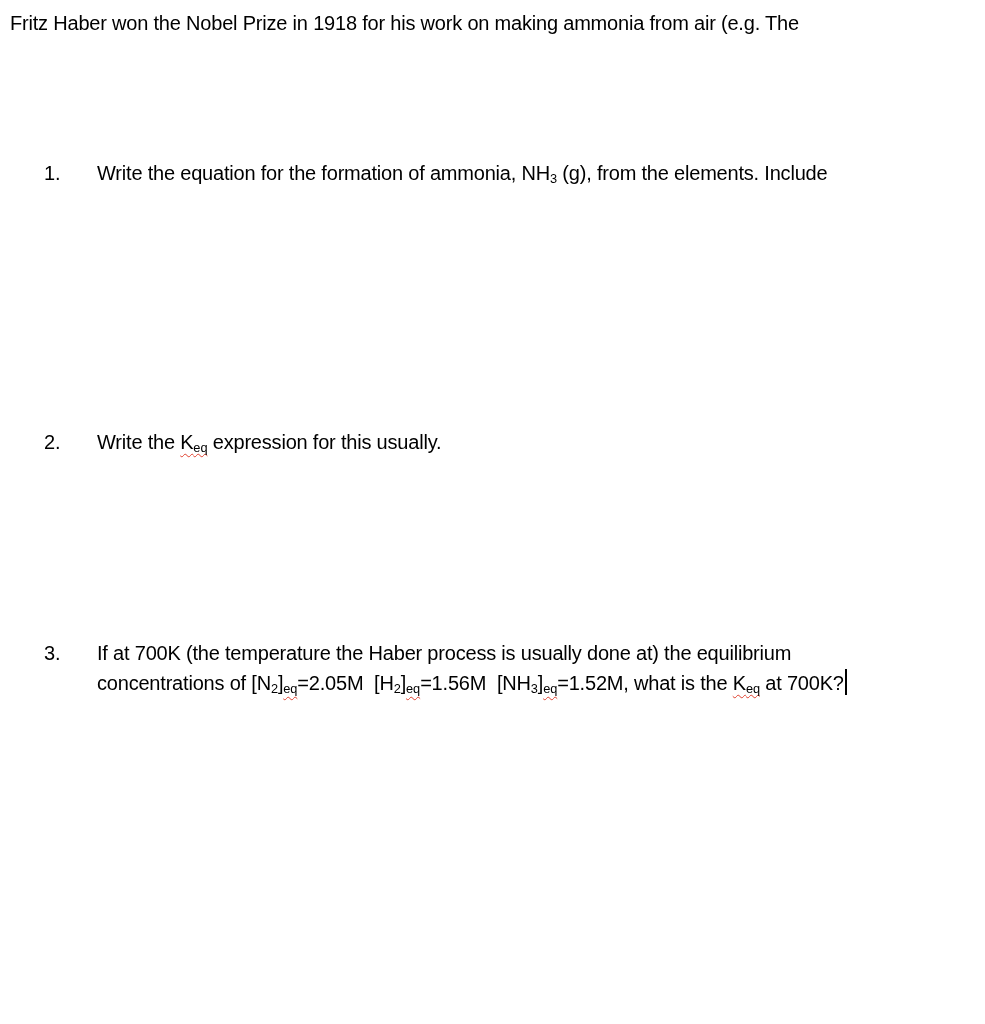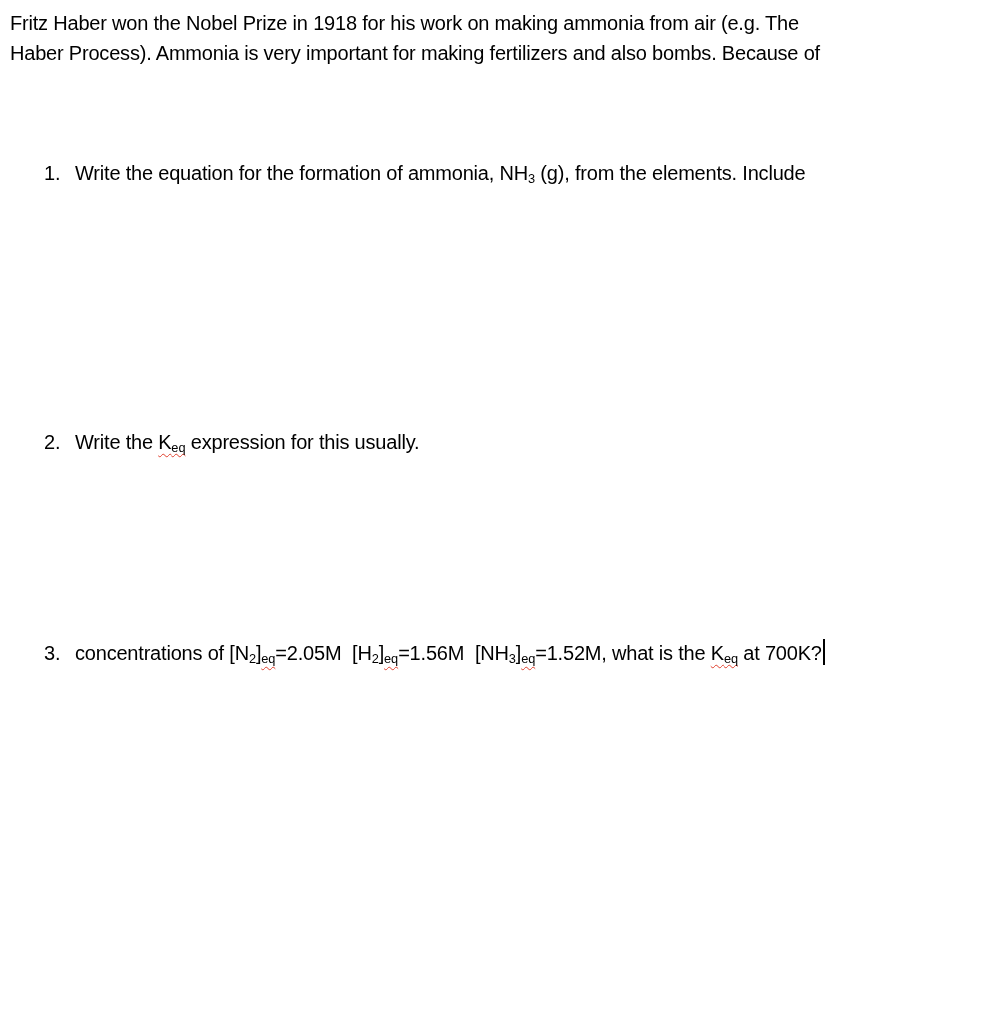--- a/index.html
+++ b/index.html
@@ -38,21 +38,21 @@
     position: absolute;
     left: 44px;
     right: 8px;
     display: flex;
     align-items: flex-start;
   }
   .q1 { top: 158px; }
   .q2 { top: 427px; }
   .q3 { top: 638px; }
   .q-num { flex: 0 0 31px; width: 31px; }
-  .q-lines { flex: 1; min-width: 0; }
+  .q-lines { flex: 1; min-width: 0; margin-left: 22px; }
   .sub {
     font-size: 0.64em;
     vertical-align: -0.22em;
     letter-spacing: -0.1px;
   }
   .squiggle {
     text-decoration-line: underline;
     text-decoration-style: wavy;
     text-decoration-color: var(--squiggle);
     text-decoration-thickness: 1.4px;
@@ -69,37 +69,37 @@
     margin-left: 1px;
   }
 </style>
 </head>
 <body>
 
 <div class="page">
 
   <div class="paragraph">
     <div class="line">Fritz Haber won the Nobel Prize in 1918 for his work on making ammonia from air (e.g. The</div>
-    <div class="line">Haber Process). Ammonia is very important for making fertilizers and also bombs. Because of</div>
   </div>
 
   <div class="question q1">
     <span class="q-num">1.</span>
     <div class="q-lines">
       <div class="line"><span>Write the equation for the formation of ammonia, NH</span><span class="sub">3</span><span> (g), from the elements. Include</span></div>
     </div>
   </div>
 
   <div class="question q2">
     <span class="q-num">2.</span>
     <div class="q-lines">
       <div class="line"><span>Write the </span><span class="squiggle"><span>K</span><span class="sub">eq</span></span><span> expression for this usually.</span></div>
     </div>
   </div>
 
   <div class="question q3">
     <span class="q-num">3.</span>
     <div class="q-lines">
+      <div class="line"><span>If at 700K (the temperature the Haber process is usually done at) the equilibrium</span></div>
       <div class="line"><span>concentrations of [N</span><span class="sub">2</span><span>]</span><span class="sub squiggle">eq</span><span>=2.05M  [H</span><span class="sub">2</span><span>]</span><span class="sub squiggle">eq</span><span>=1.56M  [NH</span><span class="sub">3</span><span>]</span><span class="sub squiggle">eq</span><span>=1.52M, what is the </span><span class="squiggle"><span>K</span><span class="sub">eq</span></span><span> at 700K?</span><span class="caret"></span></div>
     </div>
   </div>
 
 </div>
 
 </body></html>

